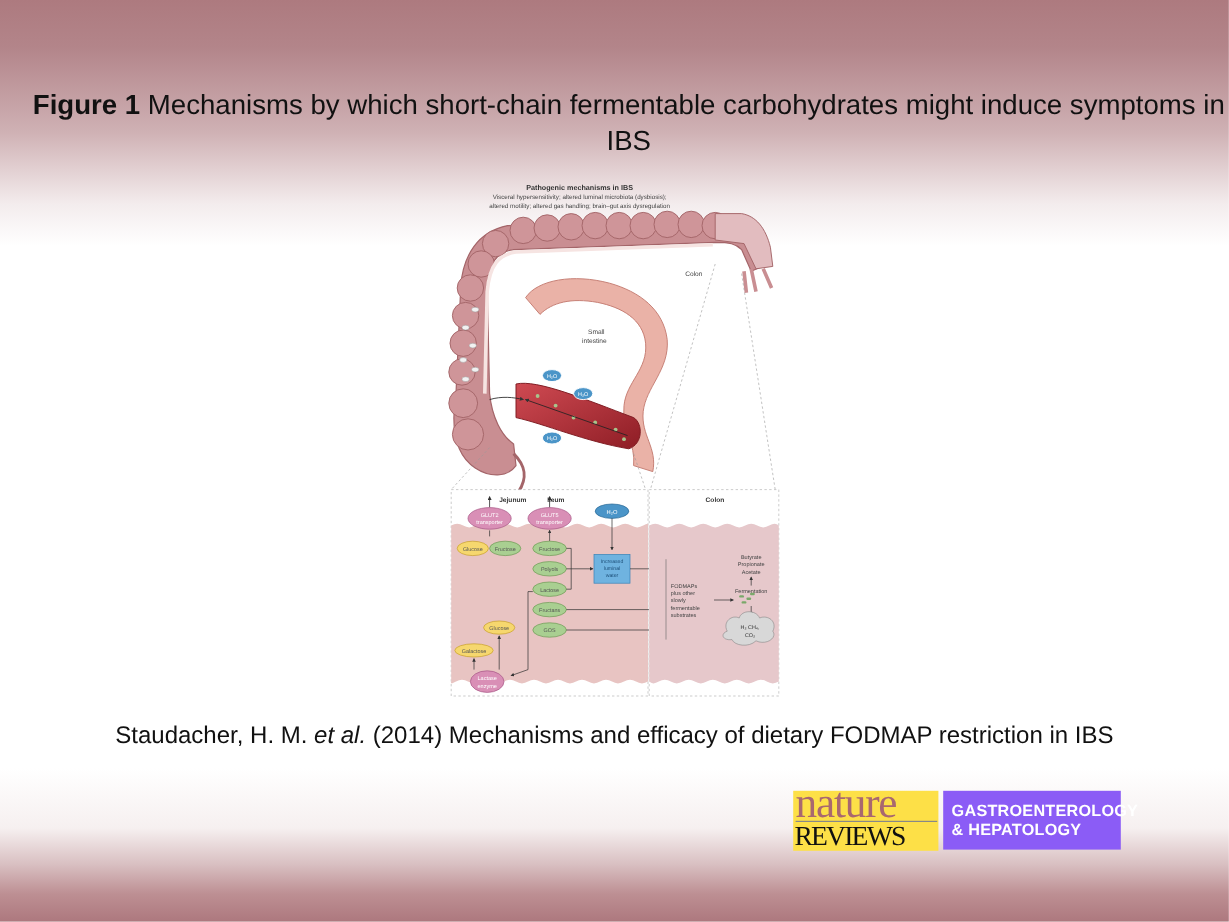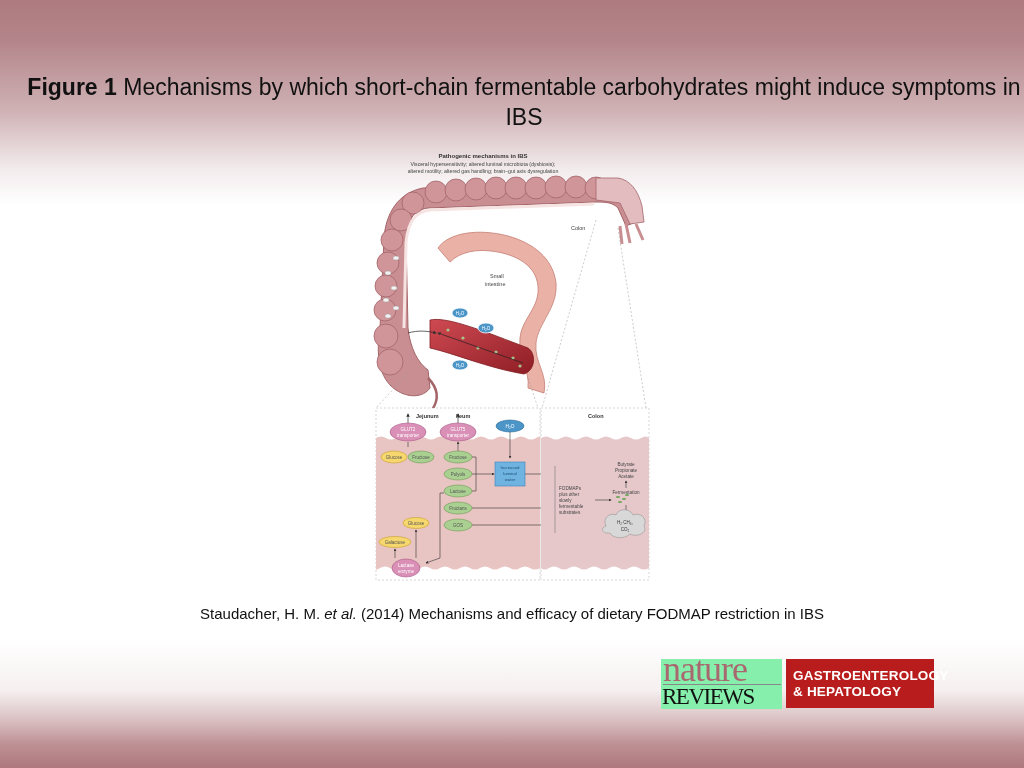--- a/index.html
+++ b/index.html
@@ -15,44 +15,44 @@
       position: absolute; left: 0; top: 72px; width: 1024px;
       text-align: center; font-size: 23px; line-height: 30px; color: #111; padding-left: 24px;
     }
     .title b { font-weight: bold; }
     .figure {
       position: absolute; left: 368px; top: 148px; width: 290px; height: 436px;
     }
     .figure svg { display: block; }
     .citation {
       position: absolute; left: 0; top: 603px; width: 1024px;
-      text-align: center; font-size: 15px; line-height: 21px; color: #111;
+      text-align: center; font-size: 20px; line-height: 21px; color: #111;
     }
     .citation i { font-style: italic; }
     .logo {
       position: absolute; left: 661px; top: 659px; width: 302px; height: 50px;
       display: flex;
     }
     .logo-left {
-      width: 121px; height: 50px; background: #86efac; position: relative;
+      width: 121px; height: 50px; background: #fde047; position: relative;
       font-family: "Liberation Serif", serif;
     }
     .logo-nature {
       position: absolute; left: 2px; top: -8px; font-size: 36px; color: #a9686f;
       letter-spacing: -1px; line-height: 36px;
     }
     .logo-rule {
       position: absolute; left: 2px; top: 25px; width: 118px; height: 1px; background: #888;
     }
     .logo-reviews {
       position: absolute; left: 1px; top: 24px; font-size: 23px; color: #111;
       letter-spacing: -1.5px; line-height: 27px;
     }
     .logo-right {
-      margin-left: 4px; width: 148px; height: 49px; background: #b91c1c;
+      margin-left: 4px; width: 148px; height: 49px; background: #8b5cf6;
       color: #fff; font-weight: bold; font-size: 13.5px; line-height: 16px;
       padding: 9px 0 0 7px; letter-spacing: 0.2px;
     }
     .logo-right span { display: block; }
     svg text { font-family: "Liberation Sans", sans-serif; }
   </style>
 </head>
 <body>
 
 <div class="title">

